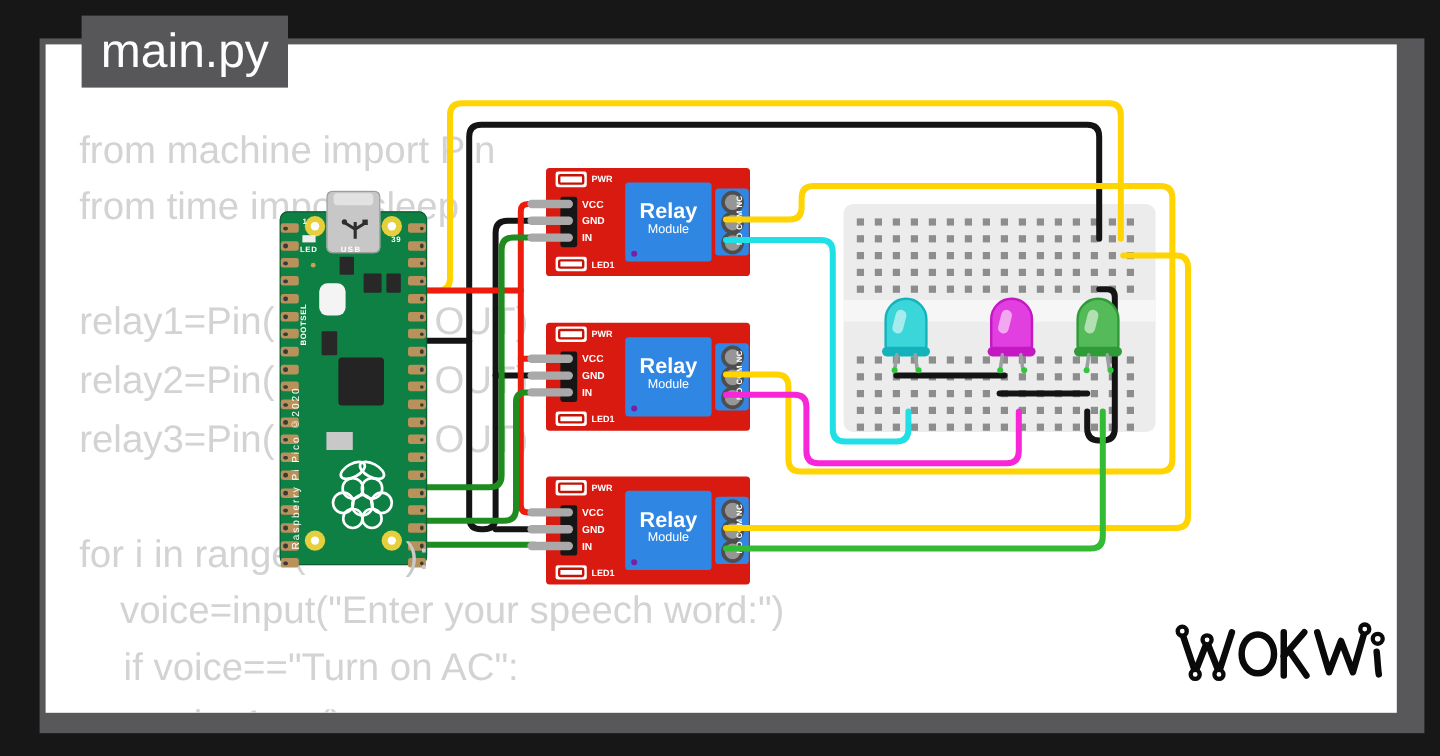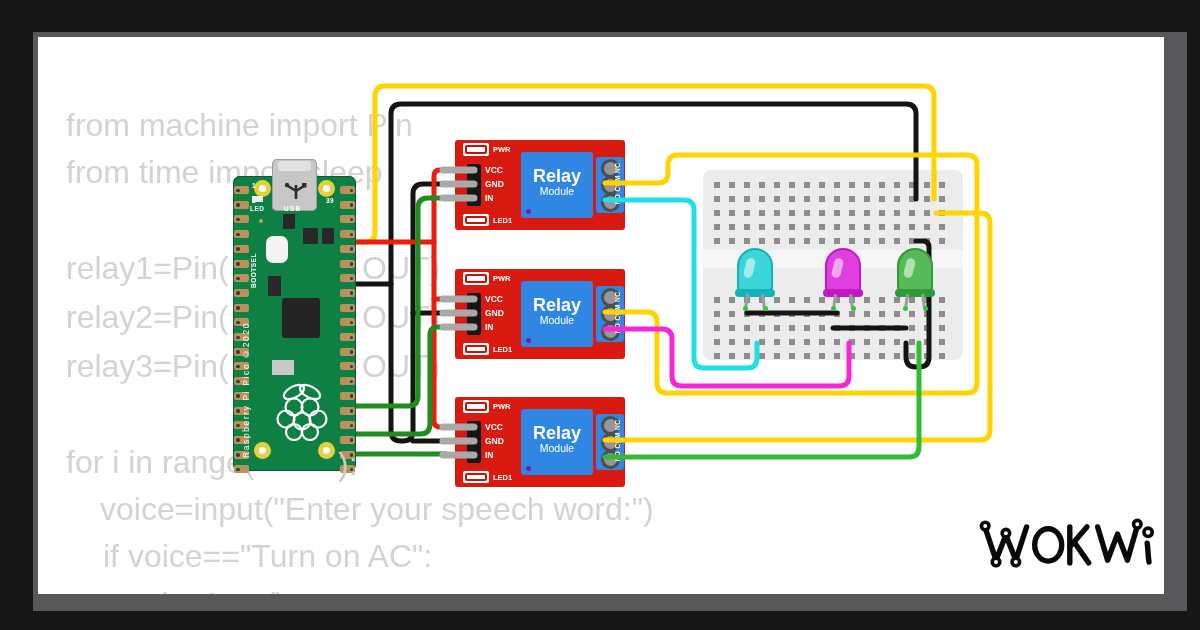--- a/index.html
+++ b/index.html
@@ -573,20 +573,21 @@
       <path d="M605 440 L980 440 Q990 440 990 430 L990 223 Q990 213 980 213 L936 213" stroke="#ffd400" stroke-width="5" fill="none" stroke-linecap="round"></path>
       <path d="M605 200 L684 200 Q694 200 694 210 L694 358 Q694 368 704 368 L747 368 Q757 368 757 358 L757 343" stroke="#20e0e6" stroke-width="5" fill="none" stroke-linecap="round"></path>
       <path d="M605 329 L662 329 Q672 329 672 339 L672 376 Q672 386 682 386 L839 386 Q849 386 849 376 L849 343" stroke="#f726d8" stroke-width="5" fill="none" stroke-linecap="round"></path>
       <path d="M605 457 L909 457 Q919 457 919 447 L919 343" stroke="#33bb33" stroke-width="5" fill="none" stroke-linecap="round"></path>
     </svg>
 
   <div id="frag-top-layer">
       <span class="code-frag" style="left: 338px; top: 464px;">):</span>
     </div>
 
+  <div class="tab">main.py</div>
 
   <svg class="logo" width="180" height="56" viewBox="0 0 200 62" fill="none" stroke="#0a0a0a" stroke-width="6" stroke-linecap="round" stroke-linejoin="round">
     <path d="M8,13 L20,49 L31,21 L42,49 L54,12"></path>
     <ellipse cx="78" cy="32" rx="15" ry="18"></ellipse>
     <path d="M102,12 V52"></path>
       <path d="M102,34 L121,12"></path>
       <path d="M107,29 L123,52"></path>
     <path d="M133,12 L144,49 L155,20 L166,49 L177,11"></path>
     <path d="M188,30 C189,38 189,45 190,51"></path>
     <g fill="#ffffff" stroke="#0a0a0a" stroke-width="4">

